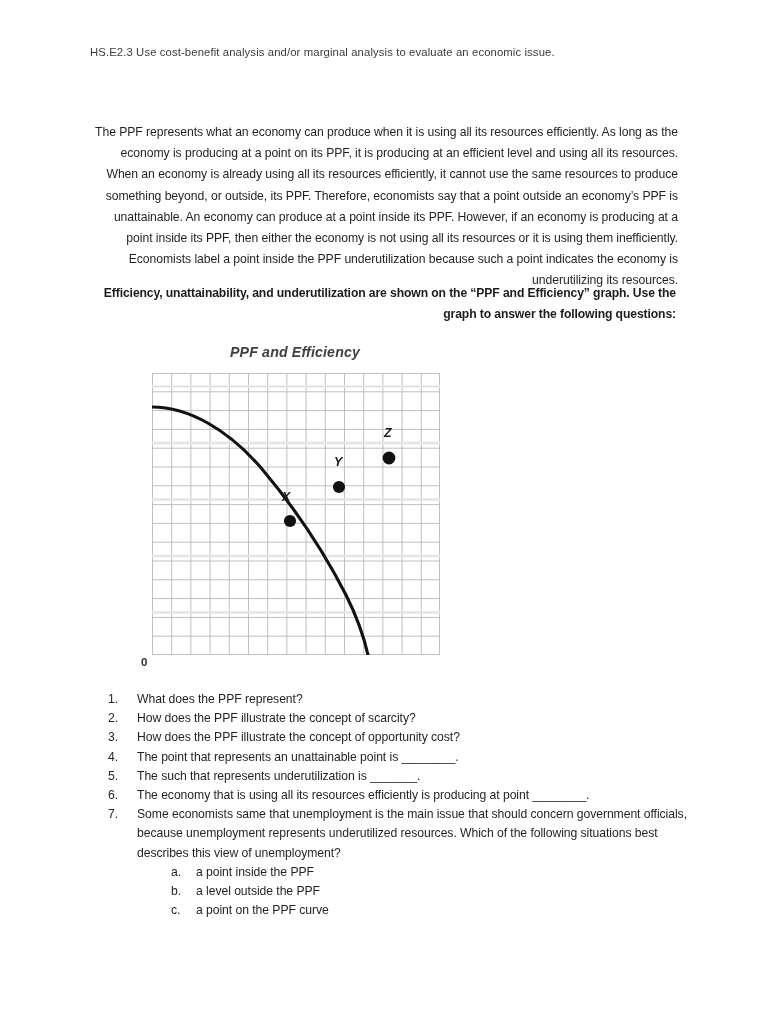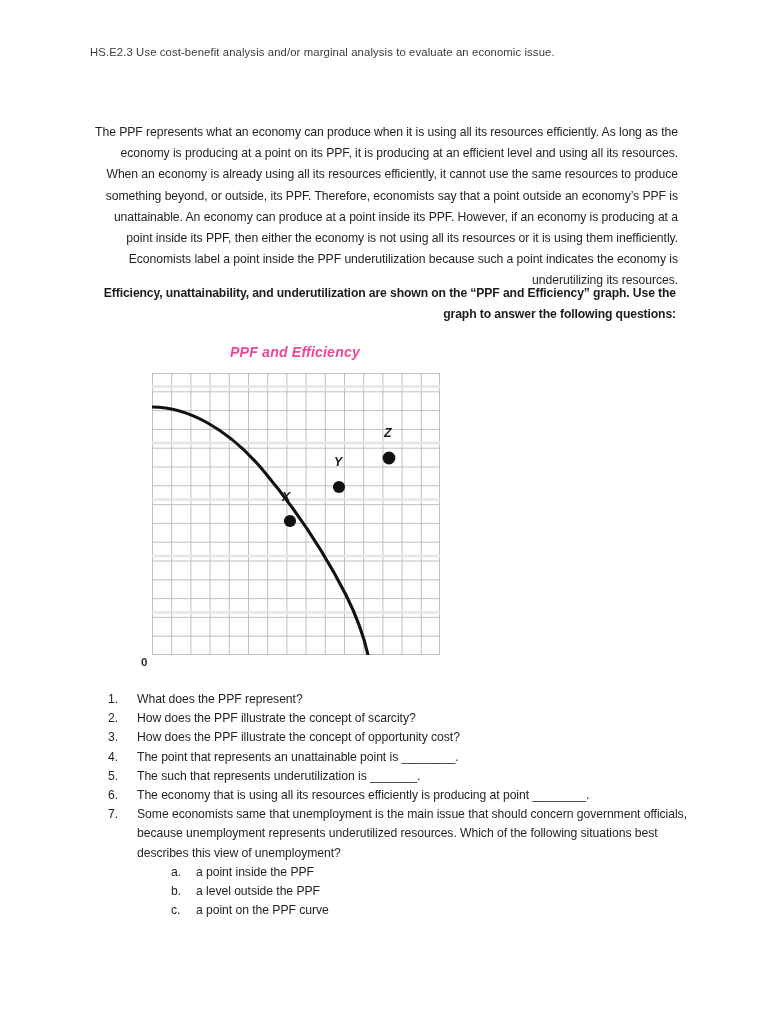--- a/index.html
+++ b/index.html
@@ -86,21 +86,21 @@
     height: 330px;
   }
   .chart-title {
     position: absolute;
     left: 100px;
     top: 6px;
     font-family: "Liberation Sans", sans-serif;
     font-style: italic;
     font-weight: bold;
     font-size: 14.2px;
-    color: #ec4899;
+    color: #404040;
     letter-spacing: 0.01em;
     white-space: nowrap;
   }
   .plot-area {
     position: absolute;
     left: 22px;
     top: 35px;
     width: 288px;
     height: 282px;
   }

